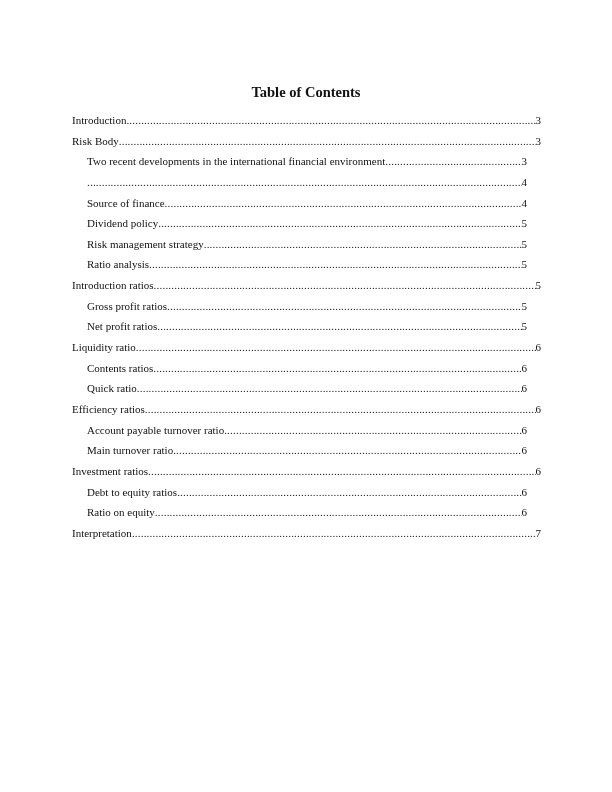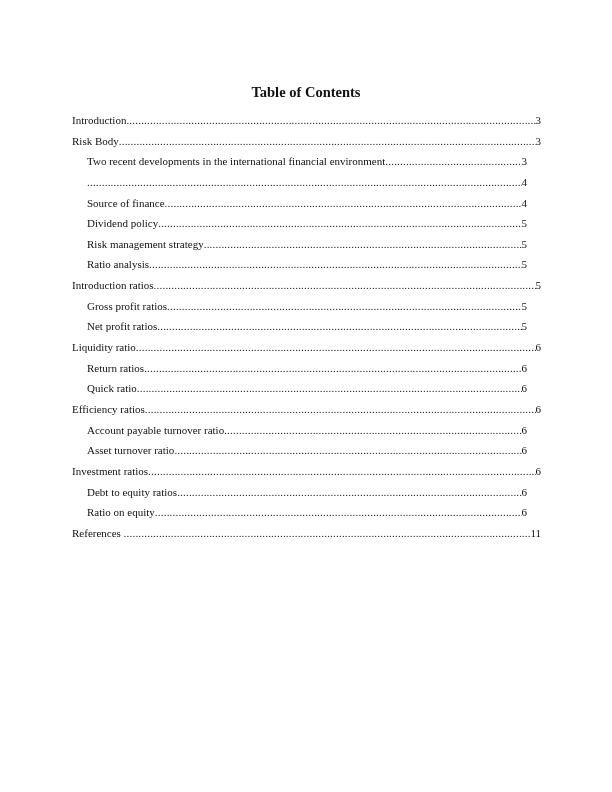--- a/index.html
+++ b/index.html
@@ -78,58 +78,58 @@
         <span class="label">Net profit ratios</span>
         <span class="leader"></span>
         <span class="page-num">5</span>
       </div>
     <div class="entry l1">
         <span class="label">Liquidity ratio</span>
         <span class="leader"></span>
         <span class="page-num">6</span>
       </div>
     <div class="entry l2">
-        <span class="label">Return ratios</span>
+        <span class="label">Contents ratios</span>
         <span class="leader"></span>
         <span class="page-num">6</span>
       </div>
     <div class="entry l2">
         <span class="label">Quick ratio</span>
         <span class="leader"></span>
         <span class="page-num">6</span>
       </div>
     <div class="entry l1">
         <span class="label">Efficiency ratios</span>
         <span class="leader"></span>
         <span class="page-num">6</span>
       </div>
     <div class="entry l2">
         <span class="label">Account payable turnover ratio</span>
         <span class="leader"></span>
         <span class="page-num">6</span>
       </div>
     <div class="entry l2">
-        <span class="label">Asset turnover ratio</span>
+        <span class="label">Main turnover ratio</span>
         <span class="leader"></span>
         <span class="page-num">6</span>
       </div>
     <div class="entry l1">
         <span class="label">Investment ratios</span>
         <span class="leader"></span>
         <span class="page-num">6</span>
       </div>
     <div class="entry l2">
         <span class="label">Debt to equity ratios</span>
         <span class="leader"></span>
         <span class="page-num">6</span>
       </div>
     <div class="entry l2">
         <span class="label">Ratio on equity</span>
         <span class="leader"></span>
         <span class="page-num">6</span>
       </div>
     <div class="entry l1">
-        <span class="label" style="white-space:pre">References </span>
+        <span class="label">Interpretation</span>
         <span class="leader"></span>
-        <span class="page-num">11</span>
+        <span class="page-num">7</span>
       </div>
   </div>
 </div>
 
 </body></html>

